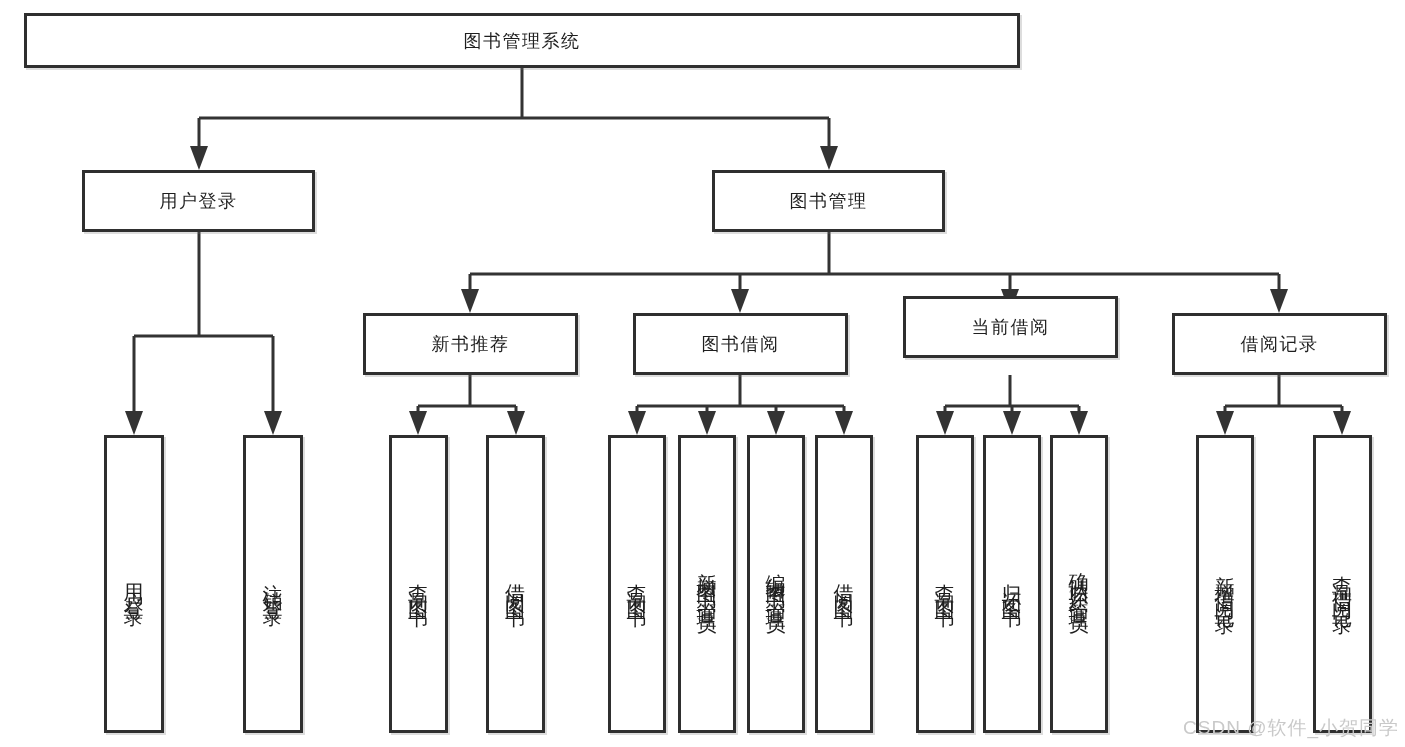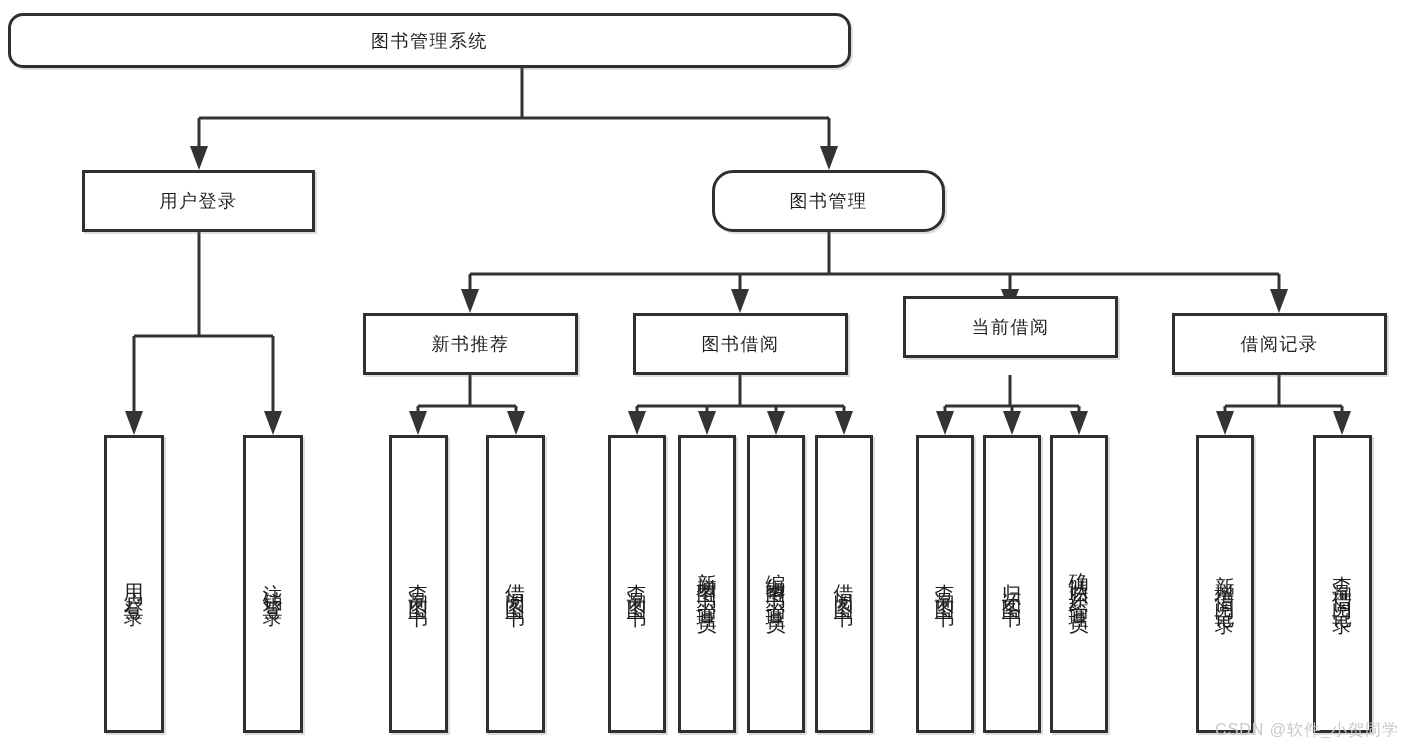--- a/index.html
+++ b/index.html
@@ -54,21 +54,21 @@
     line-height: 1;
     letter-spacing: 8px;
   }
   .leaf.long .vtext {
     letter-spacing: 6px;
   }
   .watermark {
     position: absolute;
     right: 6px;
     bottom: 6px;
-    font-size: 16px;
+    font-size: 19px;
     color: var(--watermark, #c9c9c9);
     z-index: 3;
     white-space: nowrap;
     letter-spacing: 1px;
   }
 </style>
 </head>
 <body>
 
 <div class="canvas">
@@ -95,28 +95,28 @@
     <polygon points="698,411 716,411 707,435"></polygon>
     <polygon points="767,411 785,411 776,435"></polygon>
     <polygon points="835,411 853,411 844,435"></polygon>
     <polygon points="936,411 954,411 945,435"></polygon>
     <polygon points="1003,411 1021,411 1012,435"></polygon>
     <polygon points="1070,411 1088,411 1079,435"></polygon>
     <polygon points="1216,411 1234,411 1225,435"></polygon>
     <polygon points="1333,411 1351,411 1342,435"></polygon>
   </svg>
 
-  <div class="box hbox" style="left:8px; top:13px; width:843px; height:55px;border-radius:15px;">
+  <div class="box hbox" style="left:24px; top:13px; width:996px; height:55px;">
     <span>图书管理系统</span>
   </div>
 
   <div class="box hbox" style="left:82px; top:170px; width:233px; height:62px;">
     <span>用户登录</span>
   </div>
-  <div class="box hbox" style="left:712px; top:170px; width:233px; height:62px;border-radius:21px;">
+  <div class="box hbox" style="left:712px; top:170px; width:233px; height:62px;">
     <span>图书管理</span>
   </div>
 
   <div class="box hbox" style="left:363px; top:313px; width:215px; height:62px;">
     <span>新书推荐</span>
   </div>
   <div class="box hbox" style="left:633px; top:313px; width:215px; height:62px;">
     <span>图书借阅</span>
   </div>
   <div class="box hbox" style="left:903px; top:296px; width:215px; height:62px;">

